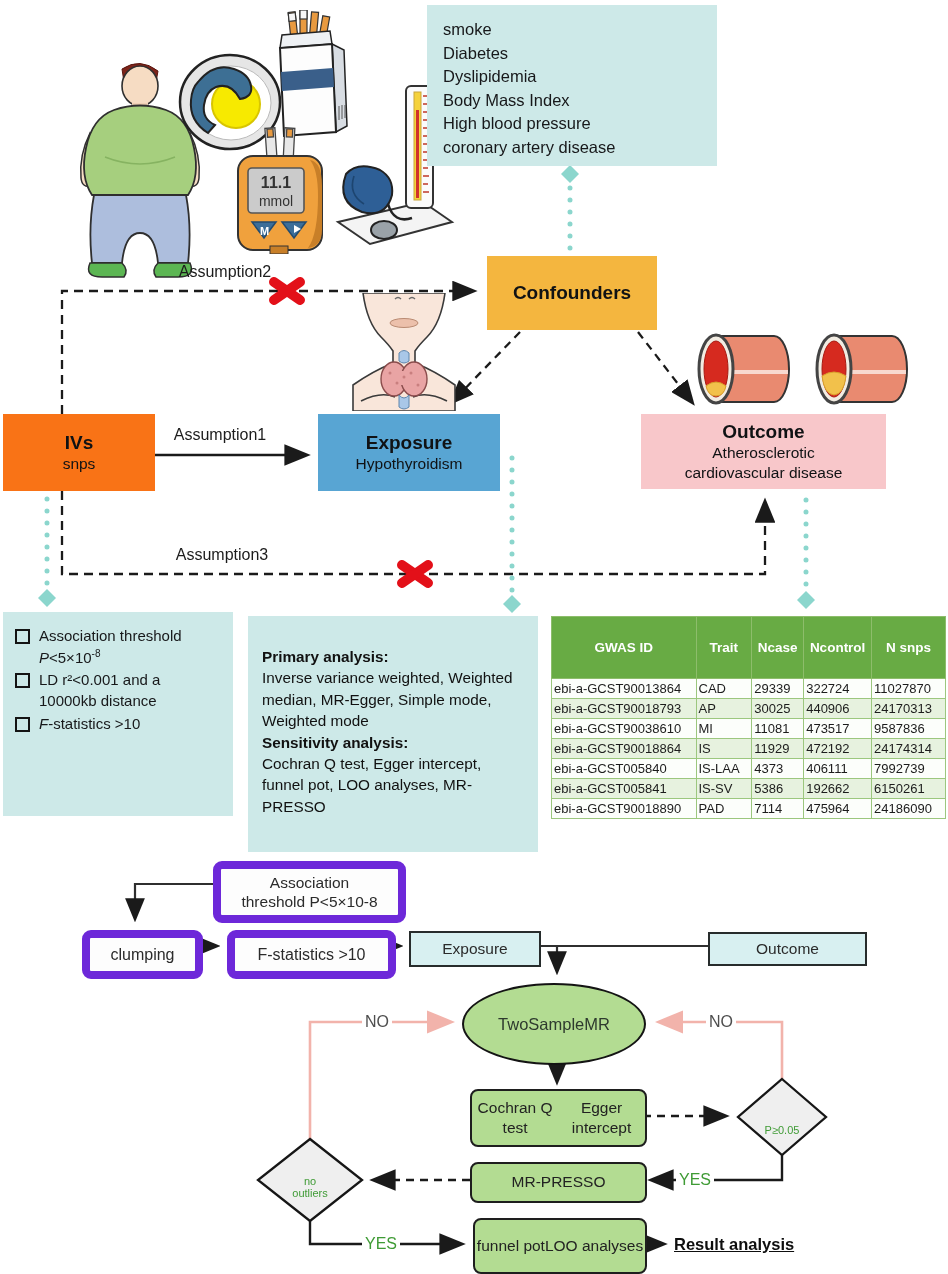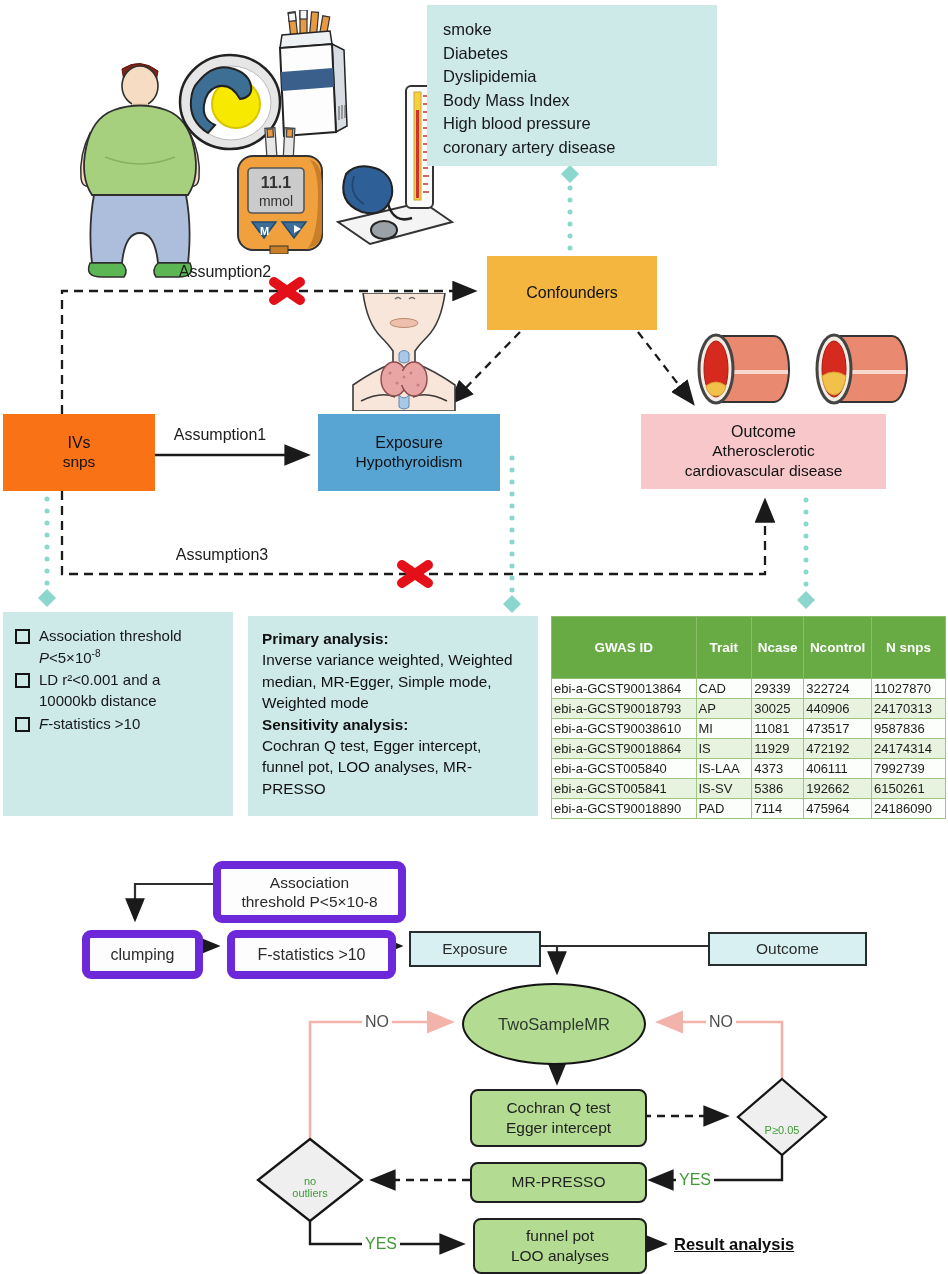--- a/index.html
+++ b/index.html
@@ -2,35 +2,35 @@
 <html><head>
 <meta charset="utf-8">
 <style>
   html,body{margin:0;padding:0;background:#fff;font-family:"Liberation Sans",sans-serif;}
   .canvas{position:relative;width:948px;height:1274px;background:#fff;overflow:hidden;}
   .abs{position:absolute;}
   .overlay{position:absolute;left:0;top:0;width:948px;height:1274px;pointer-events:none;}
   .cyanbox{background:#cde9e8;color:#17181a;}
   .listbox{font-size:16.5px;line-height:1.43;padding:13px 16px;}
   .dagbox{display:flex;flex-direction:column;align-items:center;justify-content:center;text-align:center;color:#101214;}
-  .dagtitle{font-weight:normal;font-size:16px;}
+  .dagtitle{font-weight:bold;font-size:19px;}
   .dagsub{font-size:15.5px;line-height:1.25;}
   .asslbl{font-size:16px;color:#1c1c1c;text-align:center;width:150px;}
   .critbox{font-size:15px;line-height:1.38;padding:14px 12px;}
   .crit-row{display:flex;gap:9px;margin-bottom:2px;}
   .cbx{flex:0 0 auto;width:11px;height:11px;border:2.6px solid #141414;margin-top:3px;background:#cde9e8;}
-  .anabox{font-size:15.3px;line-height:1.4;padding:12px 14px;color:#111;}
+  .anabox{font-size:15.3px;line-height:1.4;padding:30px 14px;color:#111;}
   table.gwas{border-collapse:collapse;width:395px;font-size:13px;color:#1c1c1c;}
   table.gwas th{background:#68ab44;color:#fff;font-weight:bold;font-size:13.5px;padding:23px 2px;border:1px solid #8dbd6b;}
   table.gwas td{text-align:left;padding:2px 2px;border:1px solid #9cc77e;}
   table.gwas tbody tr:nth-child(odd){background:#fcfefb;}
   table.gwas tbody tr:nth-child(even){background:#e7f2df;}
   .fcwhite{background:#fdfdfd;border:8px solid #6d28d9;border-radius:9px;display:flex;align-items:center;justify-content:center;text-align:center;font-size:15.5px;color:#2b2b2b;line-height:1.25;}
   .fccyan{background:#d8f0f1;border:2px solid #272c2c;display:flex;align-items:center;justify-content:center;font-size:15.5px;color:#2b2b2b;}
-  .fcgreen{background:#b3dc92;border:2.4px solid #1e1e1e;border-radius:8px;display:flex;flex-direction:column;align-items:center;justify-content:center;text-align:center;font-size:15.5px;color:#222;line-height:1.3;}
+  .fcgreen{background:#b3dc92;border:2.4px solid #1e1e1e;border-radius:8px;display:flex;flex-direction:row;align-items:center;justify-content:center;text-align:center;font-size:15.5px;color:#222;line-height:1.3;}
   .fcellipse{background:#b3dc92;border:2.5px solid #141414;border-radius:50%;display:flex;align-items:center;justify-content:center;font-size:16.5px;color:#2e3a2e;}
   .diatext{display:flex;flex-direction:column;align-items:center;justify-content:flex-end;text-align:center;color:#3f9b35;font-size:11px;line-height:1.15;}
   .chip{background:#fff;display:flex;align-items:center;justify-content:center;font-size:16px;padding:0 3px;}
   .chip-no{color:#4e4e4e;}
   .chip-yes{color:#3f9b35;}
   .resultlbl{font-weight:bold;font-size:16.5px;color:#0e0e0e;text-decoration:underline;}
   sup{font-size:10px;}
 </style>
 </head>
 <body>

